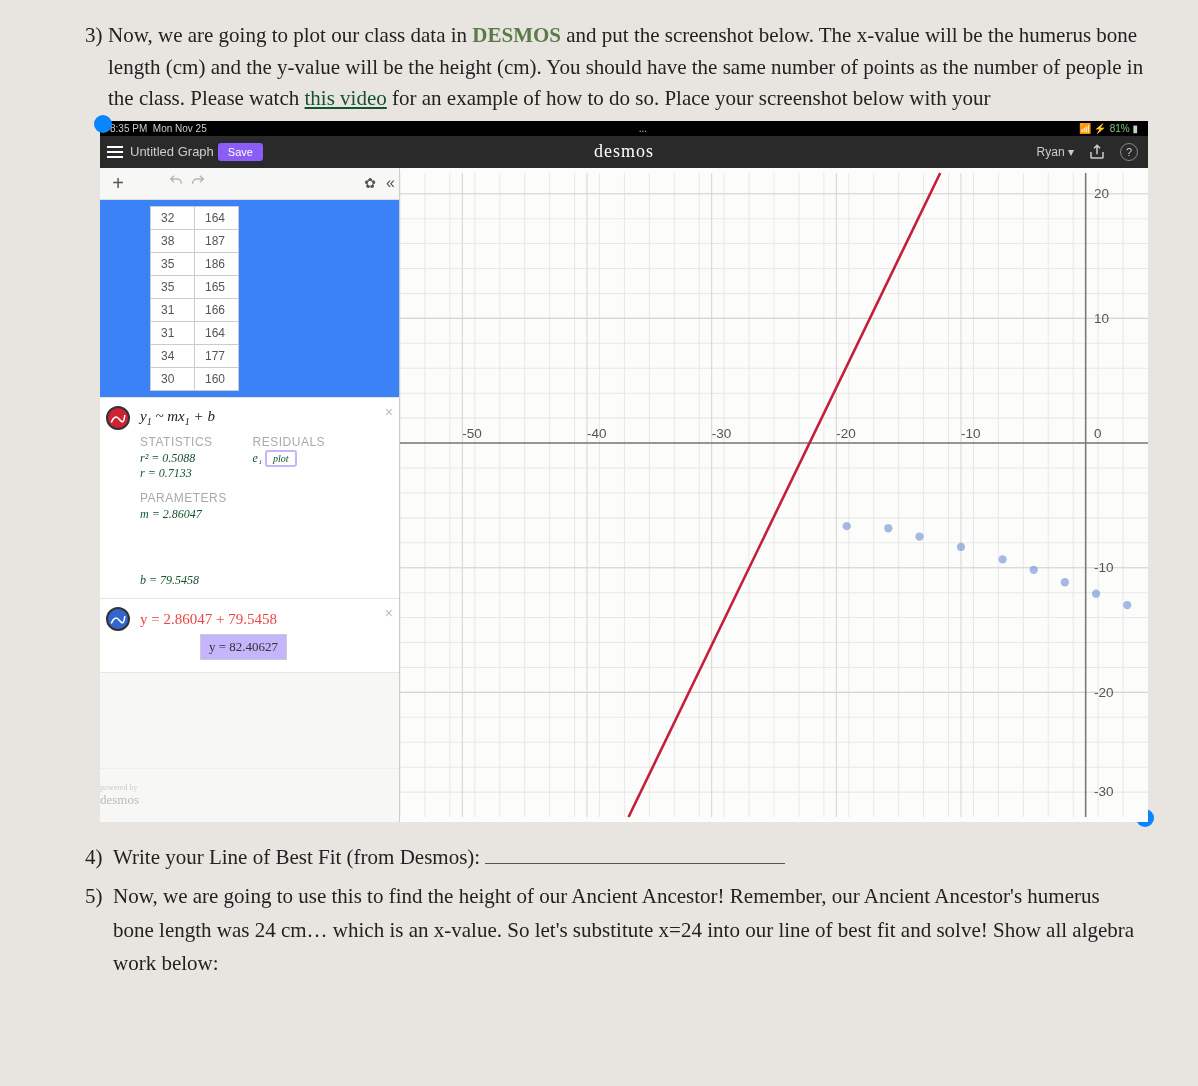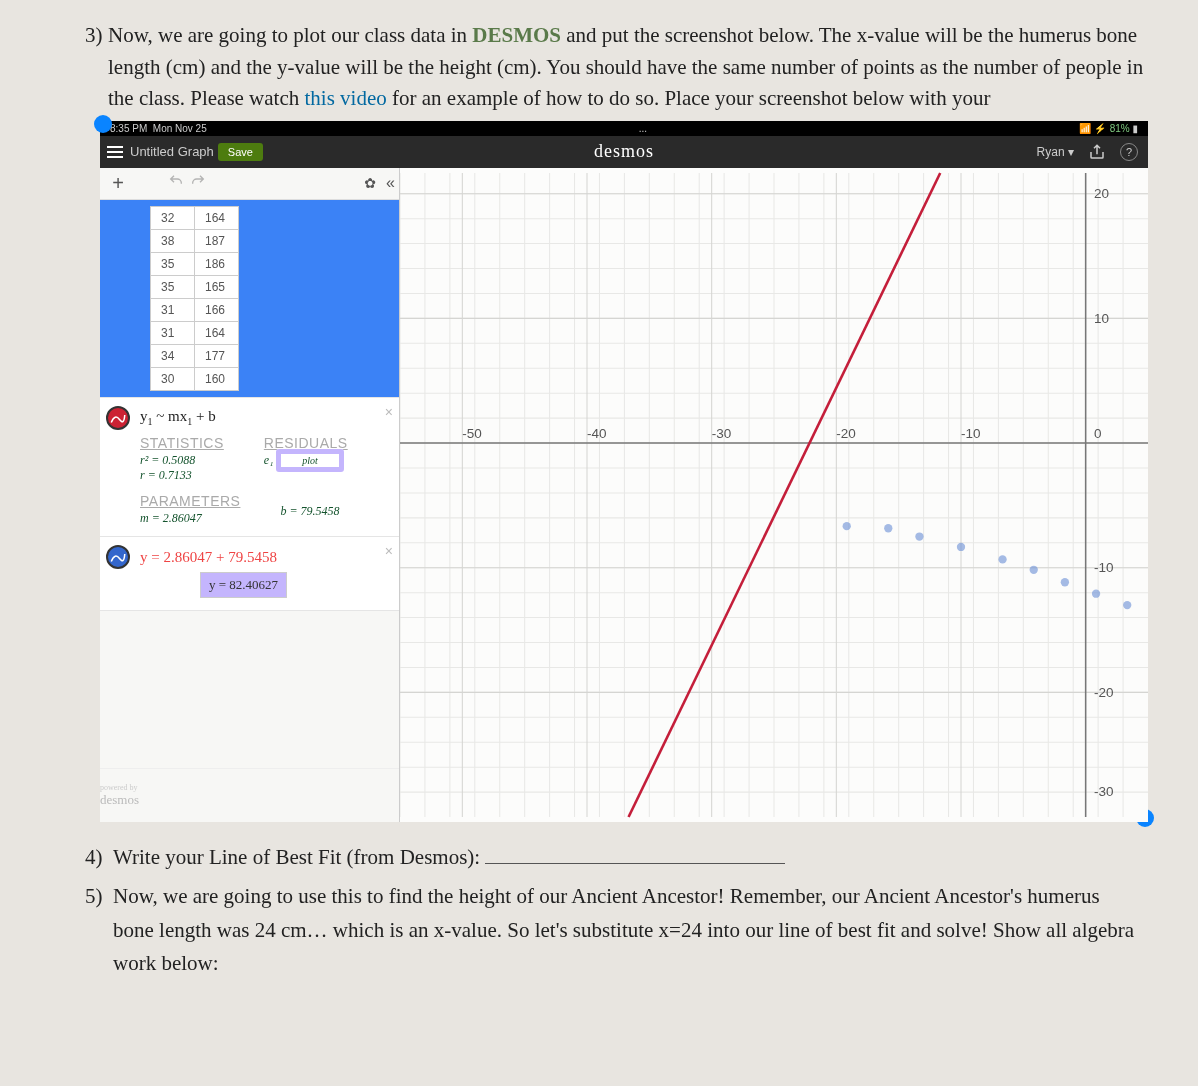--- a/index.html
+++ b/index.html
@@ -13,21 +13,21 @@
   }
   .question-block {
     padding: 20px 50px 6px 80px;
     font-size: 21px;
     line-height: 1.5;
     color: #222;
   }
   .qnum { position:absolute; left: 85px; }
   .qtext { padding-left: 28px; }
   .desmos-word { color: #5a7a4a; font-weight: bold; }
-  .link { color: #0369a1; }
+  .link { color: #14532d; text-decoration: underline; }
   .screenshot-wrap {
     position: relative;
     margin: 0 50px 0 100px;
     height: 700px;
   }
   .handle { position:absolute; width:18px; height:18px; border-radius:50%; background:#0a84ff; }
   .h-tl { top:-6px; left:-6px; }
   .h-br { bottom:-6px; right:-6px; }
   .ipad-status {
     background:#000; color:#ccc; font:10px Arial; padding:2px 10px; display:flex; justify-content:space-between;
@@ -39,47 +39,47 @@
     height: 32px;
     display: flex;
     align-items: center;
     position: relative;
     font-family: Arial, sans-serif;
     font-size: 14px;
   }
   .hamburger { width:30px; display:flex; flex-direction:column; gap:3px; align-items:center; justify-content:center; color:#fff;}
   .hamburger span{ display:block; width:16px; height:2px; background:#fff;}
   .doc-title { color:#ccc; margin-right:4px; font-size:13px;}
-  .save-btn { background:#4d7c0f; color:#fff; font-size:11px; padding:3px 10px; border-radius:3px; }
+  .save-btn { background:#8b5cf6; color:#fff; font-size:11px; padding:3px 10px; border-radius:3px; }
   .desmos-logo { position:absolute; left:50%; transform:translateX(-50%); font-family: Georgia, serif; font-size:18px; color:#fff; letter-spacing:1px;}
   .header-right { margin-left:auto; display:flex; align-items:center; gap:14px; padding-right:10px; color:#ccc; font-size:12px;}
   .share-icon, .help-icon { display:inline-flex; width:18px; height:18px; align-items:center; justify-content:center;}
   .help-icon { border:1px solid #888; border-radius:50%; font-size:11px;}
   .desmos-body { display:flex; height: calc(100% - 46px); background:#fff; position:relative;}
   .expr-panel { width:300px; background:#f7f7f5; border-right:1px solid #ccc; display:flex; flex-direction:column; font-family: Arial, sans-serif; position:relative;}
   .expr-toolbar { height:32px; border-bottom:1px solid #ddd; display:flex; align-items:center; padding:0 8px; gap:10px;}
   .add-btn { font-size:20px; color:#555; width:20px; text-align:center;}
   .undo-redo { display:flex; gap:6px; margin-left:30px; color:#888;}
   .undo-redo svg { width:16px; height:16px; opacity:.6;}
   .tb-right { margin-left:auto; display:flex; gap:10px; align-items:center; color:#555;}
   .gear { font-size:14px;}
   .chevrons { font-size:16px; letter-spacing:-4px;}
   .expr-list { flex:1; overflow:hidden; font-size:13px; color:#333; }
   .table-expr { background:#3b82f6; border-bottom:1px solid #e5e5e5; padding:6px 0 6px 50px;}
   .data-table { border-collapse:collapse; font-size:12px; color:#555;}
   .data-table td { border:1px solid #ccc; padding:4px 10px; min-width:44px; text-align:left; background:#fff;}
   .regression-expr { background:#fff; border-bottom:1px solid #e5e5e5; padding:10px 8px 10px 10px; position:relative;}
   .expr-icon { position:absolute; left:6px; top:8px; width:24px; height:24px; border-radius:50%; background:#c23; border:2px solid #333; display:flex; align-items:center; justify-content:center;}
   .expr-icon svg { width:18px; height:18px;}
-  .reg-formula { font-family:'Times New Roman', serif; font-size:15px; margin-left:30px; color:#222;}
+  .reg-formula { font-family:'Times New Roman', serif; font-size:15px; margin-left:30px; font-style:italic; color:#222;}
   .reg-formula sub{font-size:10px;}
   .stats-row { display:flex; gap:40px; margin-left:30px; margin-top:8px; font-size:10px; color:#777;}
-  .stats-hdr { font-size:14px; color:#aaa; letter-spacing:.5px; text-transform:uppercase; margin-bottom:2px;text-decoration:underline;}
+  .stats-hdr { font-size:12px; color:#aaa; letter-spacing:.5px; text-transform:uppercase; margin-bottom:2px;}
   .stats-val { font-family:'Times New Roman', serif; font-size:12px; color:#14532d; font-style:italic;}
-  .plot-btn { border:5px solid #c4b5fd; border-radius:3px; padding:1px 21px; font-size:10px; background:#fff;}
+  .plot-btn { border:2px solid #c4b5fd; border-radius:3px; padding:1px 6px; font-size:10px; background:#fff;}
   .delete-x { position:absolute; right:6px; top:6px; color:#bbb; font-size:14px;}
   .line-expr { background:#fff; border-bottom:1px solid #e5e5e5; padding:12px 8px 12px 10px; position:relative;}
   .line-formula { font-family:'Times New Roman', serif; font-size:15px; margin-left:30px; color:#ef4444;}
   .line-readout { margin-left:90px; margin-top:6px; border:1px solid #ccc; background:#c4b5fd; padding:4px 8px; font-family:'Times New Roman', serif; font-size:13px; display:inline-block; color:#333;}
   .powered { text-align:left; padding:14px 0; font-size:13px; color:#bbb; font-family:Georgia,serif; border-top:1px solid #eee;}
   .powered small{ display:block; font-size:8px; color:#ccc;}
   .zoom-btn { position:absolute; left:2px; top:290px; width:22px; height:22px; background:#fff; border:1px solid #ccc; border-radius:4px; display:flex; align-items:center; justify-content:center; font-size:12px; color:#666;}
   .graph-pane { flex:1; position:relative; background:#fcfcfb; overflow:hidden;}
   .graph-pane svg { width:100%; height:100%; display:block;}
   .tick-label { font:13px Arial; fill:#555;}
@@ -206,21 +206,21 @@
             <div>
               <div class="stats-hdr">STATISTICS</div>
               <div class="stats-val">r² = 0.5088</div>
               <div class="stats-val">r = 0.7133</div>
             </div>
             <div>
               <div class="stats-hdr">RESIDUALS</div>
               <div class="stats-val"><span>e₁</span> <span class="plot-btn">plot</span></div>
             </div>
           </div>
-          <div class="stats-row" style="margin-top:10px;">
+          <div class="stats-row" style="margin-top:10px;flex-direction:column;">
             <div>
               <div class="stats-hdr">PARAMETERS</div>
               <div class="stats-val">m = 2.86047</div>
             </div>
             <div style="padding-top:11px;">
               <div class="stats-val">b = 79.5458</div>
             </div>
           </div>
         </div>
 

